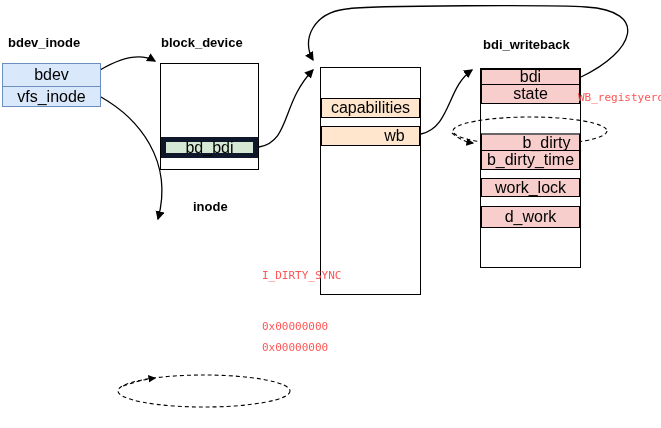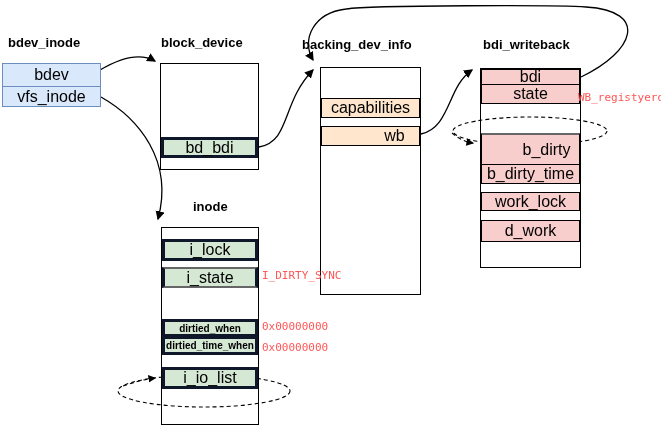--- a/index.html
+++ b/index.html
@@ -5,21 +5,21 @@
   html,body{margin:0;padding:0;background:#fff;}
   #canvas{position:relative;width:661px;height:428px;background:#fff;overflow:hidden;
           font-family:"Liberation Sans", sans-serif;border-radius:31px;}
   svg.wires{position:absolute;left:0;top:0;z-index:1;}
   .struct-title{position:absolute;z-index:3;font-size:13px;font-weight:bold;color:#000;white-space:nowrap;}
   .box{position:absolute;z-index:2;box-sizing:border-box;border:1px solid #000;background:transparent;}
   .box.noborder{border:none;}
   .row{box-sizing:border-box;width:100%;display:flex;align-items:center;justify-content:center;
        font-size:16px;color:#000;white-space:nowrap;}
   .row.blue{background:#dae8fc;border:1px solid #6c8ebf;}
-  .row.green{background:#d5e8d4;border:3px solid #0f172a;}
+  .row.green{background:#d5e8d4;border:5px solid #0f172a;}
   .row.orange{background:#ffe6cc;border:1px solid #000;}
   .row.pink{background:#f8cecc;border:1px solid #000;}
   .row.small{font-size:10px;font-weight:bold;}
   .row.mt{margin-top:-1px;text-align:center;}
   .row.thickTB{border-top:2px solid #666;border-bottom:2px solid #666;}
   .row.thickT{border-top:2px solid #666;}
   .spacer{box-sizing:border-box;width:100%;}
   .annot{position:absolute;z-index:3;font-family:"DejaVu Sans Mono", monospace;
          font-size:11px;color:#ff5555;white-space:nowrap;}
 </style>
@@ -58,55 +58,42 @@
     <div class="row blue mt" style="height:21px;">vfs_inode</div>
   </div>
 
   <div class="struct-title" style="left:161px;top:35px;">block_device</div>
   <div class="box" style="left:160px;top:63px;width:99px;height:107px;">
     <div class="spacer" style="height:73px;"></div>
     <div class="row green" style="height:21px;">bd_bdi</div>
     <div class="spacer" style="height:13px;"></div>
   </div>
 
-  <div class="struct-title" style="left:302px;top:37px;">backing_dev_info</div>
   <div class="box" style="left:320px;top:67px;width:101px;height:228px;">
     <div class="spacer" style="height:30px;"></div>
     <div class="row orange" style="height:20px;">capabilities</div>
     <div class="spacer" style="height:8px;"></div>
     <div class="row orange" style="height:20px;padding-left:48px;">wb</div>
     <div class="spacer" style="height:122px;"></div>
   </div>
 
   <div class="struct-title" style="left:483px;top:37px;">bdi_writeback</div>
   <div class="box" style="left:480px;top:68px;width:101px;height:200px;">
     <div class="row pink" style="height:16px;">bdi</div>
     <div class="row pink mt" style="height:20px;">state</div>
     <div class="spacer" style="height:29px;"></div>
-    <div class="row pink thickT" style="height:32px;padding-left:32px;">b_dirty</div>
+    <div class="row pink thickT" style="height:18px;padding-left:32px;">b_dirty</div>
     <div class="row pink mt" style="height:20px;">b_dirty_time</div>
     <div class="spacer" style="height:8px;"></div>
     <div class="row pink" style="height:19px;">work_lock</div>
     <div class="spacer" style="height:9px;"></div>
     <div class="row pink" style="height:22px;">d_work</div>
     <div class="spacer" style="height:20px;"></div>
   </div>
 
   <div class="struct-title" style="left:193px;top:199px;">inode</div>
-  <div class="box" style="left:161px;top:227px;width:98px;height:198px;">
-    <div class="spacer" style="height:11px;"></div>
-    <div class="row green" style="height:22px;">i_lock</div>
-    <div class="spacer" style="height:6px;"></div>
-    <div class="row green thickTB" style="height:21px;">i_state</div>
-    <div class="spacer" style="height:31px;"></div>
-    <div class="row green small" style="height:18px;">dirtied_when</div>
-    <div class="row green small mt" style="height:19px;">dirtied_time_when</div>
-    <div class="spacer" style="height:12px;"></div>
-    <div class="row green" style="height:22px;">i_io_list</div>
-    <div class="spacer" style="height:37px;"></div>
-  </div>
 
   <div class="annot" style="left:578px;top:91px;">WB_registyerd</div>
   <div class="annot" style="left:262px;top:269px;">I_DIRTY_SYNC</div>
   <div class="annot" style="left:262px;top:320px;">0x00000000</div>
   <div class="annot" style="left:262px;top:341px;">0x00000000</div>
 
 </div>
 
 </body></html>

